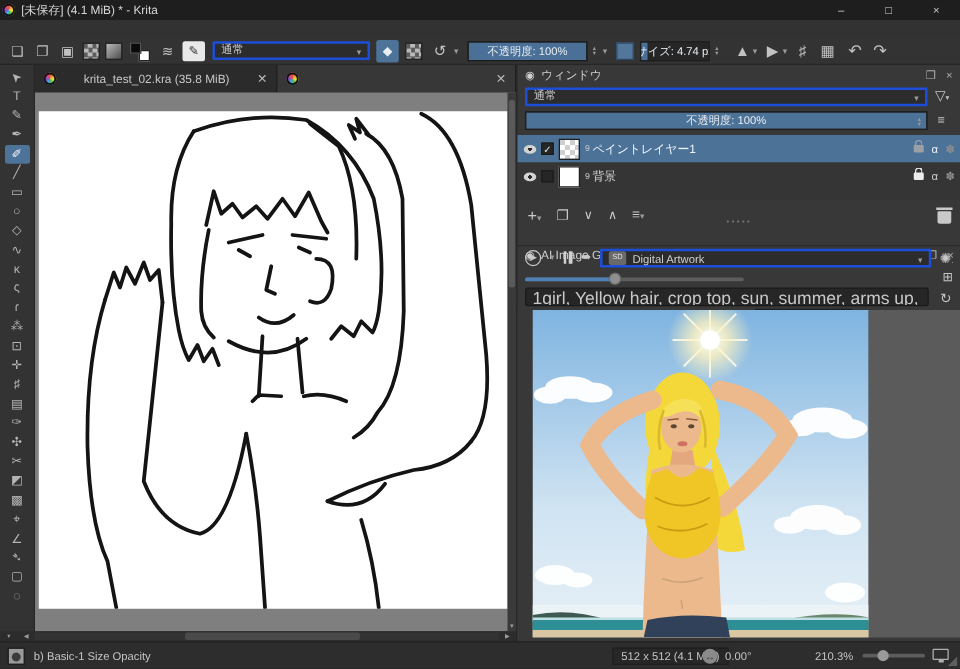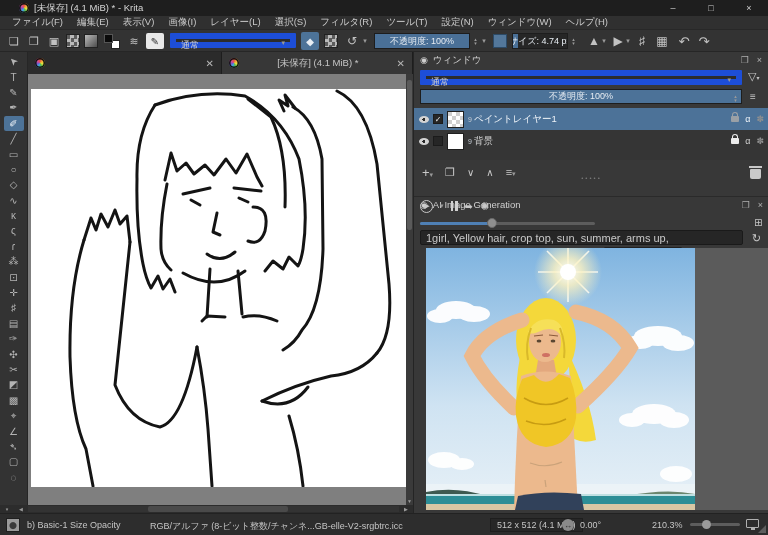--- a/index.html
+++ b/index.html
@@ -5,21 +5,21 @@
   * { margin:0; padding:0; box-sizing:border-box; }
   html,body { background:#1a1a1a; }
   #app {
     position:relative; width:768px; height:535px; overflow:hidden;
     background:#323232; font-family:"Liberation Sans","DejaVu Sans",sans-serif;
     color:#c8c8c8; font-size:10px; -webkit-font-smoothing:antialiased;
   }
   .abs { position:absolute; }
   .row { display:flex; align-items:center; }
   
-  #titlebar { left:0; top:0; width:768px; height:16px; background:#1e1e1e; display:flex; align-items:center; padding-left:19px; gap:5px; }
+  #titlebar { left:0; top:0; width:768px; height:16px; background:#1e1e1e; display:flex; align-items:center; padding-left:2px; gap:5px; }
   .krita-logo { width:10px; height:10px; border-radius:50%;
     background:conic-gradient(#e5533f,#f2a93b,#e8e23c,#57b94c,#3fa7e0,#7d55c7,#d14a8e,#e5533f);
     box-shadow:inset 0 0 0 1.5px #111; }
   #title-text { color:#d6d6d6; font-size:9.5px; }
   #win-controls { margin-left:auto; display:flex; height:16px; }
   .winbtn { width:38px; height:16px; display:flex; align-items:center; justify-content:center; color:#cfcfcf; font-size:9px; }
   
   #menubar { left:0; top:16px; width:768px; height:14px; background:#303030; display:flex; align-items:center; padding-left:6px; gap:2px; border-bottom:1px solid #282828; }
   .menu-item { padding:0 6px; color:#c9c9c9; font-size:9.5px; white-space:nowrap; }
   
@@ -47,21 +47,21 @@
   #vscroll .thumb { position:absolute; left:1px; top:6px; width:5px; height:150px; background:#5a5a5a; border-radius:2px; }
   #vscroll .sbtn { position:absolute; left:0; bottom:0; width:7px; height:9px; color:#9a9a9a; font-size:5px; display:flex; align-items:center; justify-content:center; }
   #hscroll-row { left:0; top:505px; width:413px; height:8px; background:#2c2c2c; display:flex; align-items:center; }
   .hs-btn { width:14px; height:8px; color:#9a9a9a; font-size:5px; display:flex; align-items:center; justify-content:center; }
   #hscroll-track { position:relative; flex:1; height:6px; background:#333; }
   #hscroll-track .thumb { position:absolute; left:120px; width:140px; top:0; height:6px; background:#4a4a4a; border-radius:2px; }
   
   #right-panel { left:413px; top:52px; width:355px; height:461px; background:#383838; border-left:1px solid #242424; }
   .dock-header { position:relative; height:16px; display:flex; align-items:center; gap:5px; padding:0 6px; color:#cfcfcf; font-size:9.5px; }
   .dock-icb { margin-left:auto; display:flex; gap:8px; color:#b0b0b0; font-size:9px; }
-  .combo { position:relative; height:15px; background:#2c2c2c; border:6px solid #1d4ed8; border-radius:1px; display:flex; align-items:flex-start; padding:0 5px; color:#cfcfcf; font-size:9px; }
+  .combo { position:relative; height:15px; background:#2c2c2c; border:2px solid #1d4ed8; border-radius:1px; display:flex; align-items:flex-end; padding:0 5px; color:#cfcfcf; font-size:9px; }
   .combo .dd { margin-left:auto; }
   .layer-row { position:relative; height:22px; display:flex; align-items:center; gap:4px; padding:0 5px; background:#353535; font-size:9.5px; color:#cfcfcf; }
   .layer-row.sel { background:#4c7298; color:#eef3f8; }
   .eye { width:10px; height:7px; border-radius:50%; background:radial-gradient(circle at 50% 50%, #2a2a2a 0 1.5px, #d3d3d3 1.5px); }
   .chk { width:10px; height:10px; background:#262626; border:1px solid #1b1b1b; display:flex; align-items:center; justify-content:center; color:#e8e8e8; font-size:8px; }
   .thumb16 { width:17px; height:17px; border:1px solid #1f1f1f; }
   .th-checker { background:repeating-conic-gradient(#ffffff 0 25%, #cfcfcf 0 50%) 0 0/8px 8px; }
   .decor9 { font-size:7px; color:#c5cdd5; margin-right:-2px; }
   .lyr-right { margin-left:auto; display:flex; align-items:center; gap:6px; }
   .lockb { width:8px; height:6px; background:currentColor; border-radius:1px; position:relative; }
@@ -75,21 +75,21 @@
   
   .playbtn { width:13px; height:13px; border:1.5px solid #c8c8c8; border-radius:50%; display:flex; align-items:center; justify-content:center; color:#c8c8c8; font-size:7px; padding-left:1px; }
   .pause { display:flex; gap:2px; }
   .pause i { width:2.5px; height:10px; background:#d0d0d0; }
   .sd-badge { width:14px; height:11px; background:#6a6a6a; border-radius:2px; color:#e2e2e2; font-size:6px; display:flex; align-items:center; justify-content:center; }
   .strength-track { position:relative; height:3px; background:#5d5d5d; border-radius:2px; }
   .strength-track .fill { position:absolute; left:0; top:0; bottom:0; background:#4f80b5; border-radius:2px; }
   .strength-track .knob { position:absolute; top:-4px; width:10px; height:10px; border-radius:50%; background:#8f8f8f; border:1px solid #6a6a6a; }
   .spinbox { position:relative; height:16px; background:#2c2c2c; border:1px solid #202020; border-radius:1px; display:flex; align-items:center; padding:0 12px 0 6px; color:#cfcfcf; font-size:9px; white-space:nowrap; }
   .spinbox .spin2 { position:absolute; right:2px; top:0; bottom:0; display:flex; flex-direction:column; justify-content:center; color:#9a9a9a; font-size:5px; line-height:4px; }
-  #prompt-input { position:absolute; left:6px; top:0; width:323px; height:15px; background:#262626; border:1px solid #1a1a1a; border-radius:2px; display:flex; align-items:center; padding:0 5px; color:#c9c9c9; font-size:11px; white-space:nowrap; overflow:hidden; }
+  #prompt-input { position:absolute; left:6px; top:0; width:323px; height:15px; background:#262626; border:1px solid #1a1a1a; border-radius:2px; display:flex; align-items:center; padding:0 5px; color:#c9c9c9; font-size:14px; white-space:nowrap; overflow:hidden; }
   #ai-image-row { position:absolute; left:0; top:196px; width:355px; height:262px; background:#383838; }
   #gen-image { position:absolute; left:12px; top:0; width:269px; height:262px; }
   #img-right-gray { position:absolute; left:281px; top:0; width:74px; height:262px; background:#5b5b5b; }
   
   #statusbar { left:0; top:513px; width:768px; height:22px; background:#2d2d2d; border-top:1px solid #222; font-size:9px; color:#c5c5c5; }
   .preset-icon { position:absolute; left:6px; top:4px; width:14px; height:14px; border:1px solid #1f1f1f;
     background:radial-gradient(circle at 50% 55%, #3a3a3a 0 3px, #9a9a9a 4px); }
   .sunken { position:absolute; top:4px; height:14px; background:#272727; border:1px solid #1e1e1e; display:flex; align-items:center; padding:0 6px; }
   .rot-icon { position:absolute; left:562px; top:5px; width:12px; height:12px; border-radius:50%; background:#8a8a8a; color:#2d2d2d; font-size:8px; display:flex; align-items:center; justify-content:center; }
   #zoom-slider { position:absolute; left:690px; top:9px; width:50px; height:3px; background:#5d5d5d; border-radius:2px; }
@@ -107,33 +107,20 @@
   <div id="titlebar" class="abs">
     <span class="krita-logo"></span>
     <span id="title-text">[未保存] (4.1 MiB) * - Krita</span>
     <div id="win-controls">
       <span class="winbtn">–</span>
       <span class="winbtn">□</span>
       <span class="winbtn">×</span>
     </div>
   </div>
 
-  <div id="menubar" class="abs">
-    <span class="menu-item">ファイル(F)</span>
-    <span class="menu-item">編集(E)</span>
-    <span class="menu-item">表示(V)</span>
-    <span class="menu-item">画像(I)</span>
-    <span class="menu-item">レイヤー(L)</span>
-    <span class="menu-item">選択(S)</span>
-    <span class="menu-item">フィルタ(R)</span>
-    <span class="menu-item">ツール(T)</span>
-    <span class="menu-item">設定(N)</span>
-    <span class="menu-item">ウィンドウ(W)</span>
-    <span class="menu-item">ヘルプ(H)</span>
-  </div>
 
   <div id="toolbar" class="abs">
     <span class="ibtn" style="left:6px">❏</span>
     <span class="ibtn" style="left:26px">❐</span>
     <span class="ibtn" style="left:46px">▣</span>
     <span class="ibtn checker" style="left:66px;top:4px;width:14px;height:14px"></span>
     <span class="ibtn" style="left:84px;top:4px;width:14px;height:14px;background:linear-gradient(135deg,#bcbcbc,#4c4c4c);border:1px solid #222"></span>
     <span class="abs" style="left:104px;top:4px;width:16px;height:15px">
       <span class="abs" style="right:0;bottom:0;width:9px;height:9px;background:#fff;border:1px solid #222"></span>
       <span class="abs" style="left:0;top:0;width:9px;height:9px;background:#0a0a0a;border:1px solid #555"></span>
@@ -166,25 +153,25 @@
     <span class="ibtn dd" style="left:624px;width:8px">▾</span>
     <span class="ibtn" style="left:634px;font-size:12px">♯</span>
     <span class="ibtn" style="left:654px;font-size:12px">▦</span>
     <span class="ibtn" style="left:676px;font-size:13px">↶</span>
     <span class="ibtn" style="left:696px;font-size:13px">↷</span>
   </div>
 
   <div id="tabbar" class="abs">
     <div class="tab" style="width:194px;background:#2b2b2b">
       <span class="krita-logo"></span>
+      <span style="flex:1;text-align:center;overflow:hidden;white-space:nowrap">krita_test_02.kra (35.8 MiB)</span>
       <span class="x">✕</span>
     </div>
     <div class="tab" style="width:191px;background:#373737">
       <span class="krita-logo"></span>
-      <span style="flex:1;text-align:center;overflow:hidden;white-space:nowrap">[未保存] (4.1 MiB) *</span>
       <span class="x">✕</span>
     </div>
   </div>
 
   <div id="toolbox" class="abs">
     <span class="tool">
         <span class="rot">➤</span>
       </span>
     <span class="tool">T</span>
     <span class="tool">✎</span>
@@ -337,20 +324,25 @@
       </span>
     </div>
     <div class="abs row" style="left:6px;top:146px;width:343px;height:16px;gap:7px">
       <span class="playbtn">▶</span>
       <span class="dd">▾</span>
       <span class="pause">
           <i></i>
           <i></i>
         </span>
       <span style="color:#c8c8c8;font-size:10px">➥</span>
+      <div class="combo" style="flex:1">
+        <span class="sd-badge" style="margin-right:5px">SD</span>
+        <span>Digital Artwork</span>
+          <span class="dd">▾</span>
+      </div>
       <span style="color:#c8c8c8;font-size:11px">✺<span class="dd">.</span></span>
     </div>
     <div class="abs" style="left:6px;top:170px;width:175px">
       <div class="strength-track">
           <span class="fill" style="width:40%"></span>
           <span class="knob" style="left:38%"></span>
         </div>
     </div>
     <div class="spinbox abs" style="left:190px;top:163px;width:78px">
       <span>Strength: 70%</span>
@@ -437,21 +429,20 @@
           </g>
         </svg>
       </div>
       <div id="img-right-gray"></div>
     </div>
   </div>
 
   <div id="statusbar" class="abs">
     <span class="preset-icon"></span>
     <span class="abs" style="left:27px;top:6px">b) Basic-1 Size Opacity</span>
-    <span class="abs" style="left:150px;top:6px">RGB/アルファ (8-ビット整数/チャンネ...GB-elle-V2-srgbtrc.icc</span>
     <span class="sunken" style="left:490px">512 x 512 (4.1 MiB)</span>
     <span class="rot-icon">↔</span>
     <span class="abs" style="left:580px;top:6px">0.00°</span>
     <span class="abs" style="left:652px;top:6px">210.3%</span>
     <div id="zoom-slider">
         <span class="knob"></span>
       </div>
     <span class="monitor"></span>
     <span class="grip"></span>
   </div>

